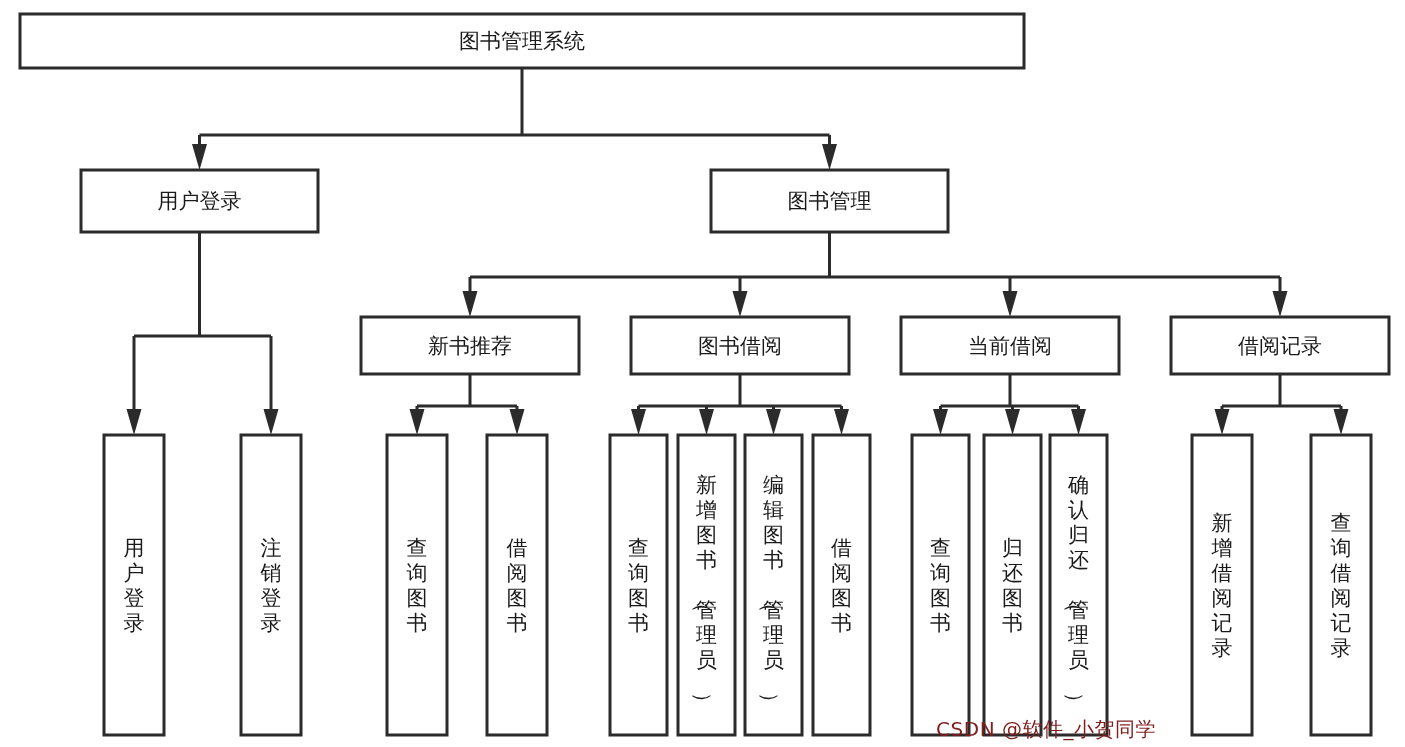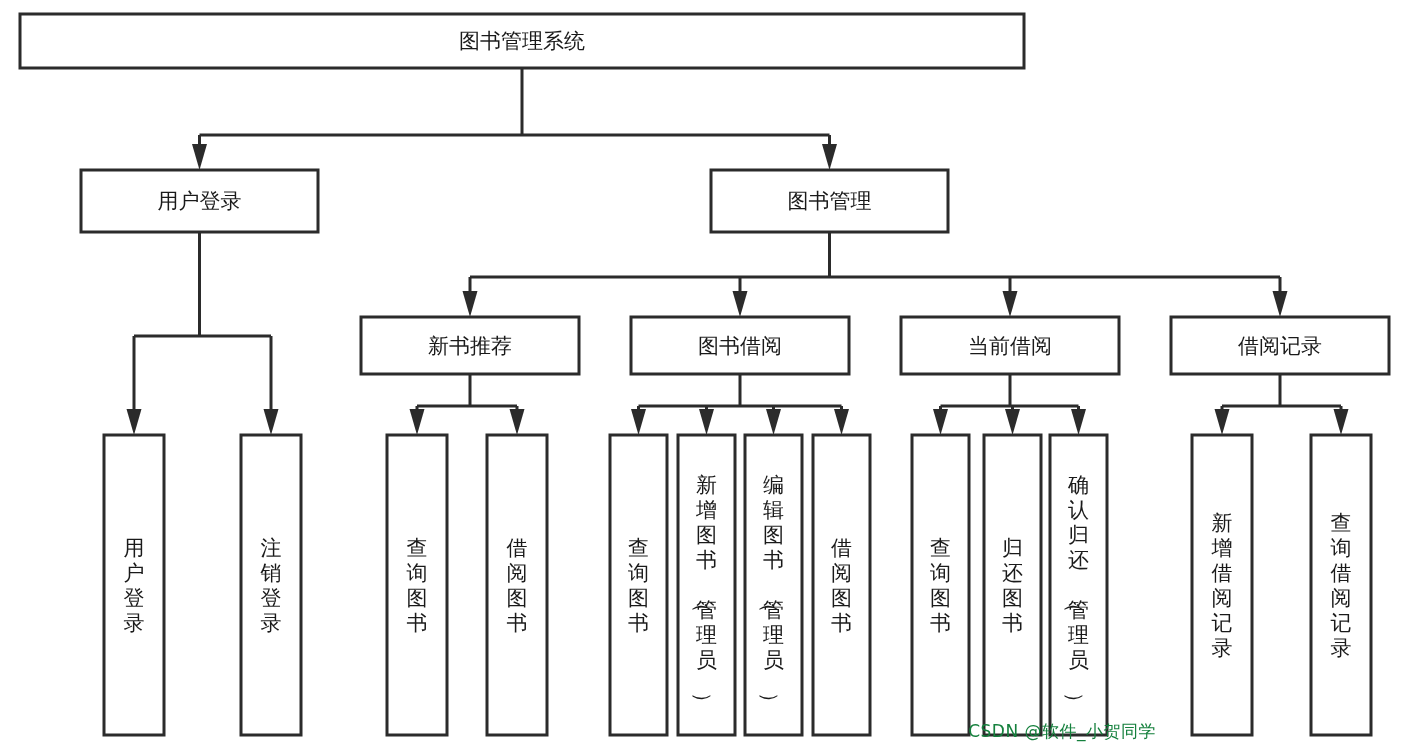--- a/index.html
+++ b/index.html
@@ -52,22 +52,22 @@
   }
   .arrow-head {
     fill: #2b2b2b;
     stroke: none;
   }
   .watermark {
     position: absolute;
     right: 8px;
     bottom: 4px;
     font-family: "DejaVu Sans", "Liberation Sans", sans-serif;
-    font-size: 17px;
-    color: #15803d;
+    font-size: 20px;
+    color: #7f1d1d;
     letter-spacing: 0.5px;
     white-space: nowrap;
     user-select: none;
   }
 </style>
 </head>
 <body>
 
 <div id="diagram-root">
   <svg class="flow" viewBox="0 0 1405 747" xmlns="http://www.w3.org/2000/svg">

